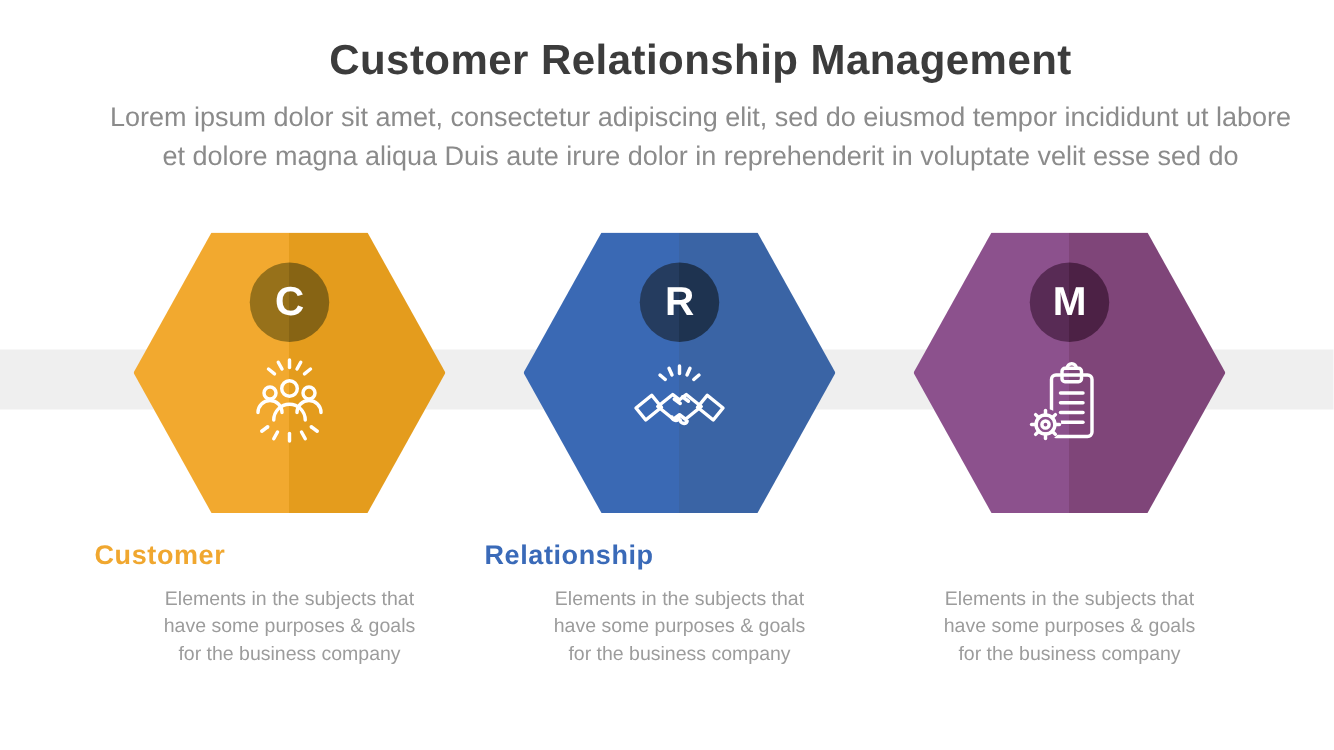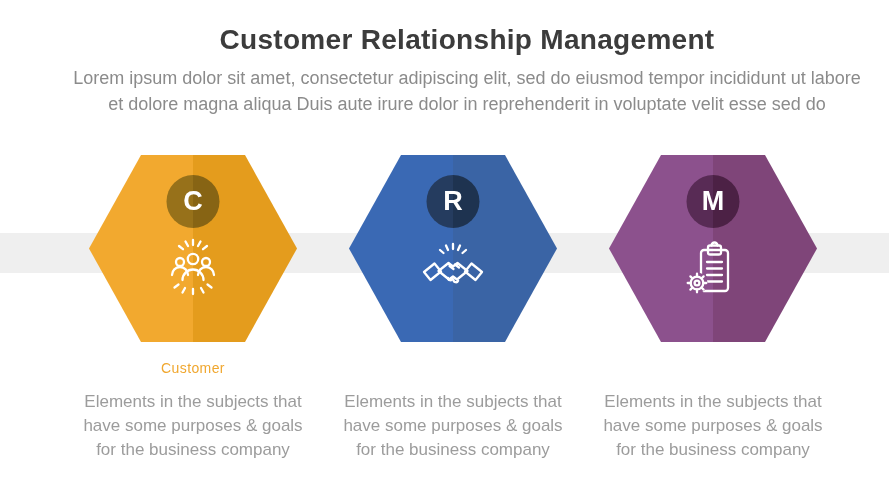--- a/index.html
+++ b/index.html
@@ -35,26 +35,26 @@
     width:53px;height:53px;border-radius:50%;
     background:linear-gradient(90deg,var(--circle-left) 0 50%,var(--circle-right) 50% 100%);
     display:flex;align-items:center;justify-content:center;
   }
   .letter-circle span{color:#fff;font-size:27px;font-weight:700;line-height:1;}
   .icon{position:absolute;top:83px;left:50%;transform:translateX(-50%);}
   .icon path,.icon rect,.icon circle{stroke:#fff;stroke-width:2.3;fill:none;stroke-linecap:round;stroke-linejoin:round;}
   .icon .gear-bg{fill:var(--hex-left);stroke:none;}
   .col-title{
     position:absolute;top:360px;left:0;width:100%;margin:0;
-    text-align:center;font-size:14px;font-weight:400;letter-spacing:.4px;
+    text-align:left;font-size:18px;font-weight:700;letter-spacing:.4px;
     color:var(--heading);
   }
   .col-desc{
     position:absolute;top:390px;left:50%;transform:translateX(-50%);
-    width:230px;margin:0;text-align:center;font-size:17px;line-height:1.42;
+    width:230px;margin:0;text-align:center;font-size:13px;line-height:1.42;
     color:var(--description-color,#9c9c9c);white-space:pre-line;
   }
 </style>
 </head>
 <body>
 
 <div class="canvas" style="--title-color: #3c3c3c; --subtitle-color: #8b8b8b; --description-color: #9c9c9c; --band-color: #efefef; --background-color: #ffffff;">
 
   <h1 class="title">Customer Relationship Management</h1>
   <p class="subtitle">Lorem ipsum dolor sit amet, consectetur adipiscing elit, sed do eiusmod tempor incididunt ut labore
@@ -105,20 +105,21 @@
           <path d="M45 12 l-3.5 3"></path>
         <path d="M3 34 l10.5 -8.5 6.5 8 -10.5 8.5 z"></path>
         <path d="M61 34 l-10.5 -8.5 -6.5 8 10.5 8.5 z"></path>
         <path d="M17.5 33 l10 -8 4.5 3.5 4.5 -3.5 10 8 -10.5 8.5 -4 -3 -4 3 z"></path>
         <path d="M28.5 28 l4 3"></path>
           <path d="M34 26.5 l4 3"></path>
         <path d="M27 40 a2.4 2.4 0 0 0 4.6 .8"></path>
         <path d="M32.5 42 a2.4 2.4 0 0 0 4.6 .8"></path>
       </svg>
     </div>
+    <h2 class="col-title">Relationship</h2>
     <p class="col-desc">Elements in the subjects that
 have  some purposes &amp; goals
 for the  business company</p>
   </section>
 
   <section class="column col-2" style="--hex-left: #8c518d; --hex-right: #7f4579; --circle-left: #582b55; --circle-right: #4c2145; --heading: #8b4190;">
     <div class="hex">
       <div class="letter-circle">
         <span>M</span>
       </div>

